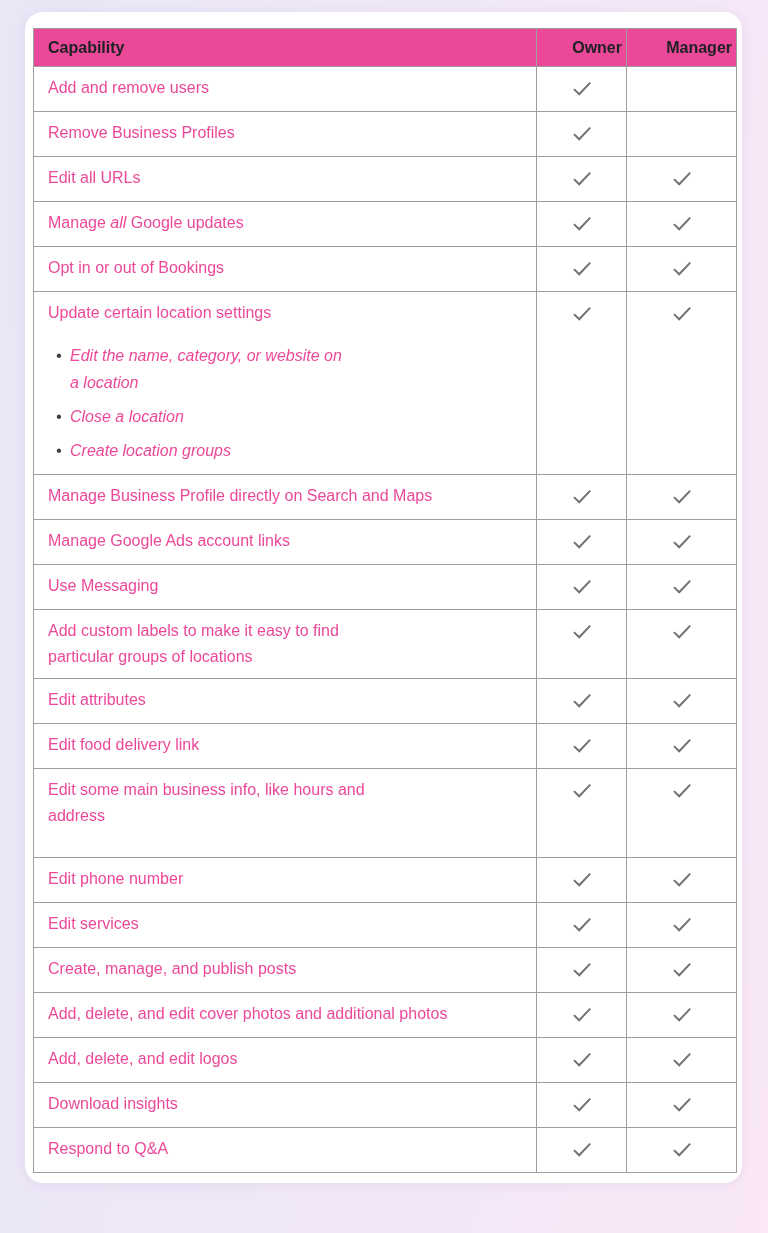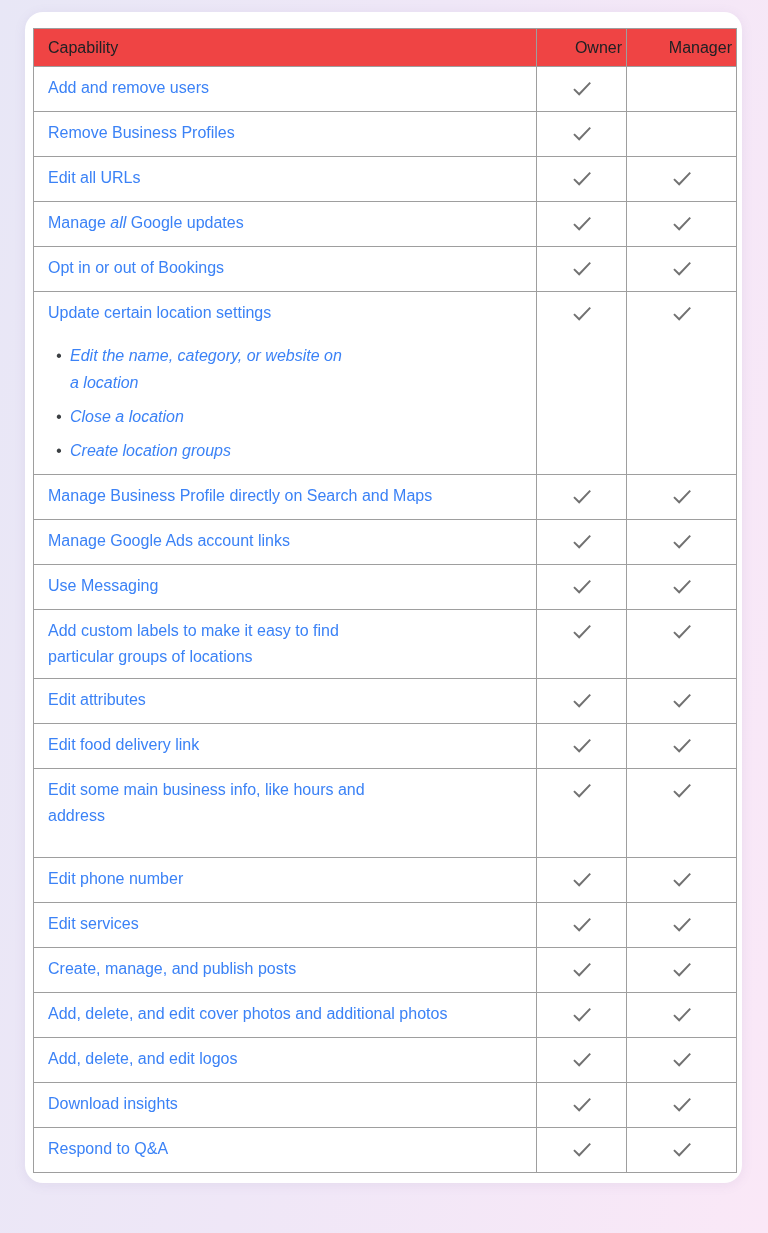--- a/index.html
+++ b/index.html
@@ -18,31 +18,31 @@
   }
   table {
     border-collapse: collapse;
     width: 100%;
     table-layout: fixed;
   }
   table, th, td {
     border: 1px solid #9e9e9e;
   }
   th {
-    background: #ef4444;
+    background: #ec4899;
     color: #202124;
     font-size: 16px;
-    font-weight: 400;
+    font-weight: 700;
     line-height: 21px;
     padding: 8px 14px;
     text-align: left;
   }
   th.center { text-align: right; padding: 8px 4px; }
   td.cap-cell {
-    color: #3b82f6;
+    color: #ec4899;
     font-size: 16px;
     line-height: 26px;
     padding: 8px 14px;
     vertical-align: top;
     white-space: pre-line;
   }
   td.cap-cell.extra-space { padding-bottom: 28px; }
   td.check-cell {
     text-align: center;
     vertical-align: top;

